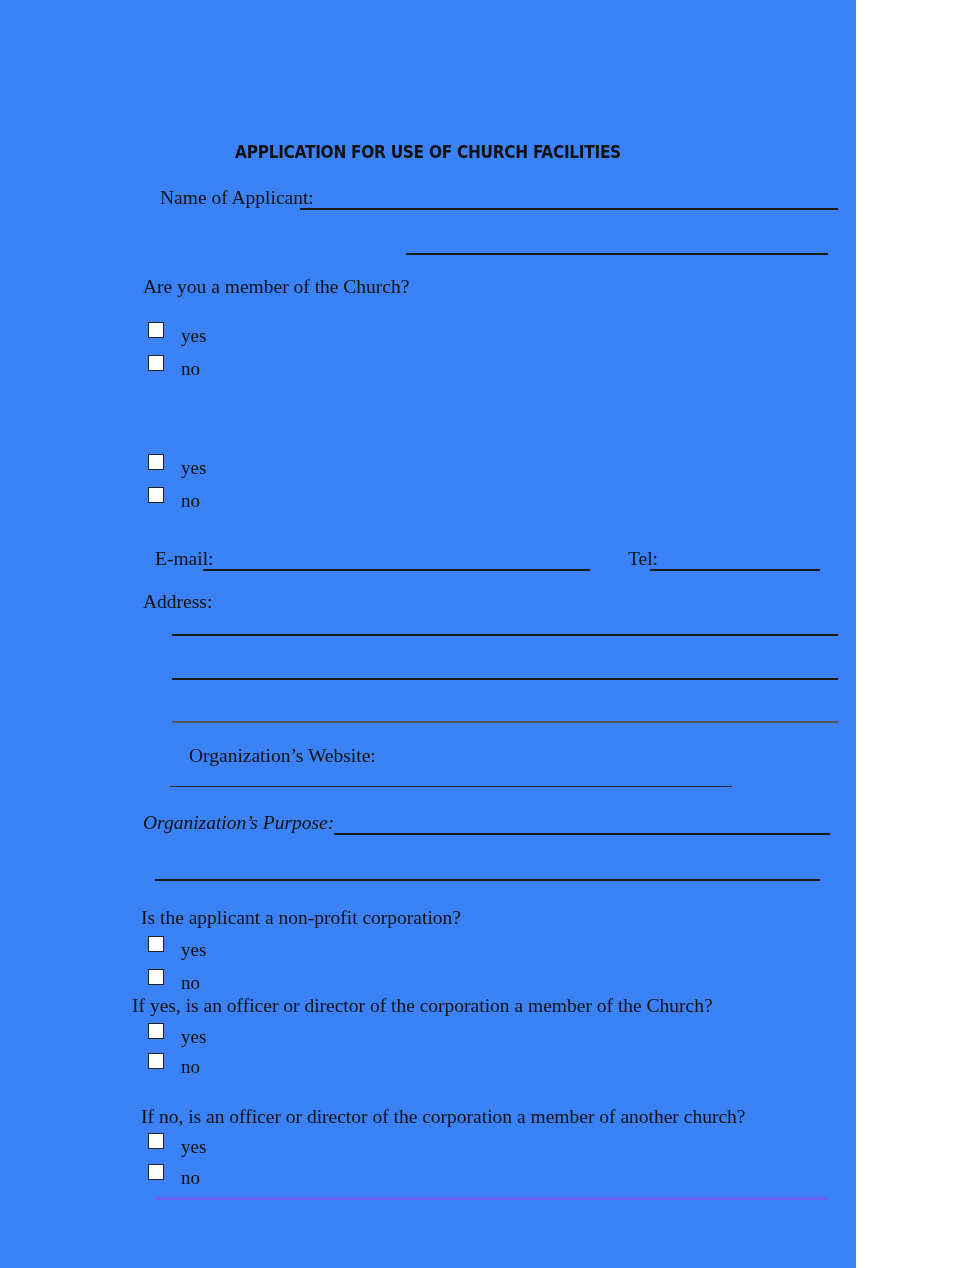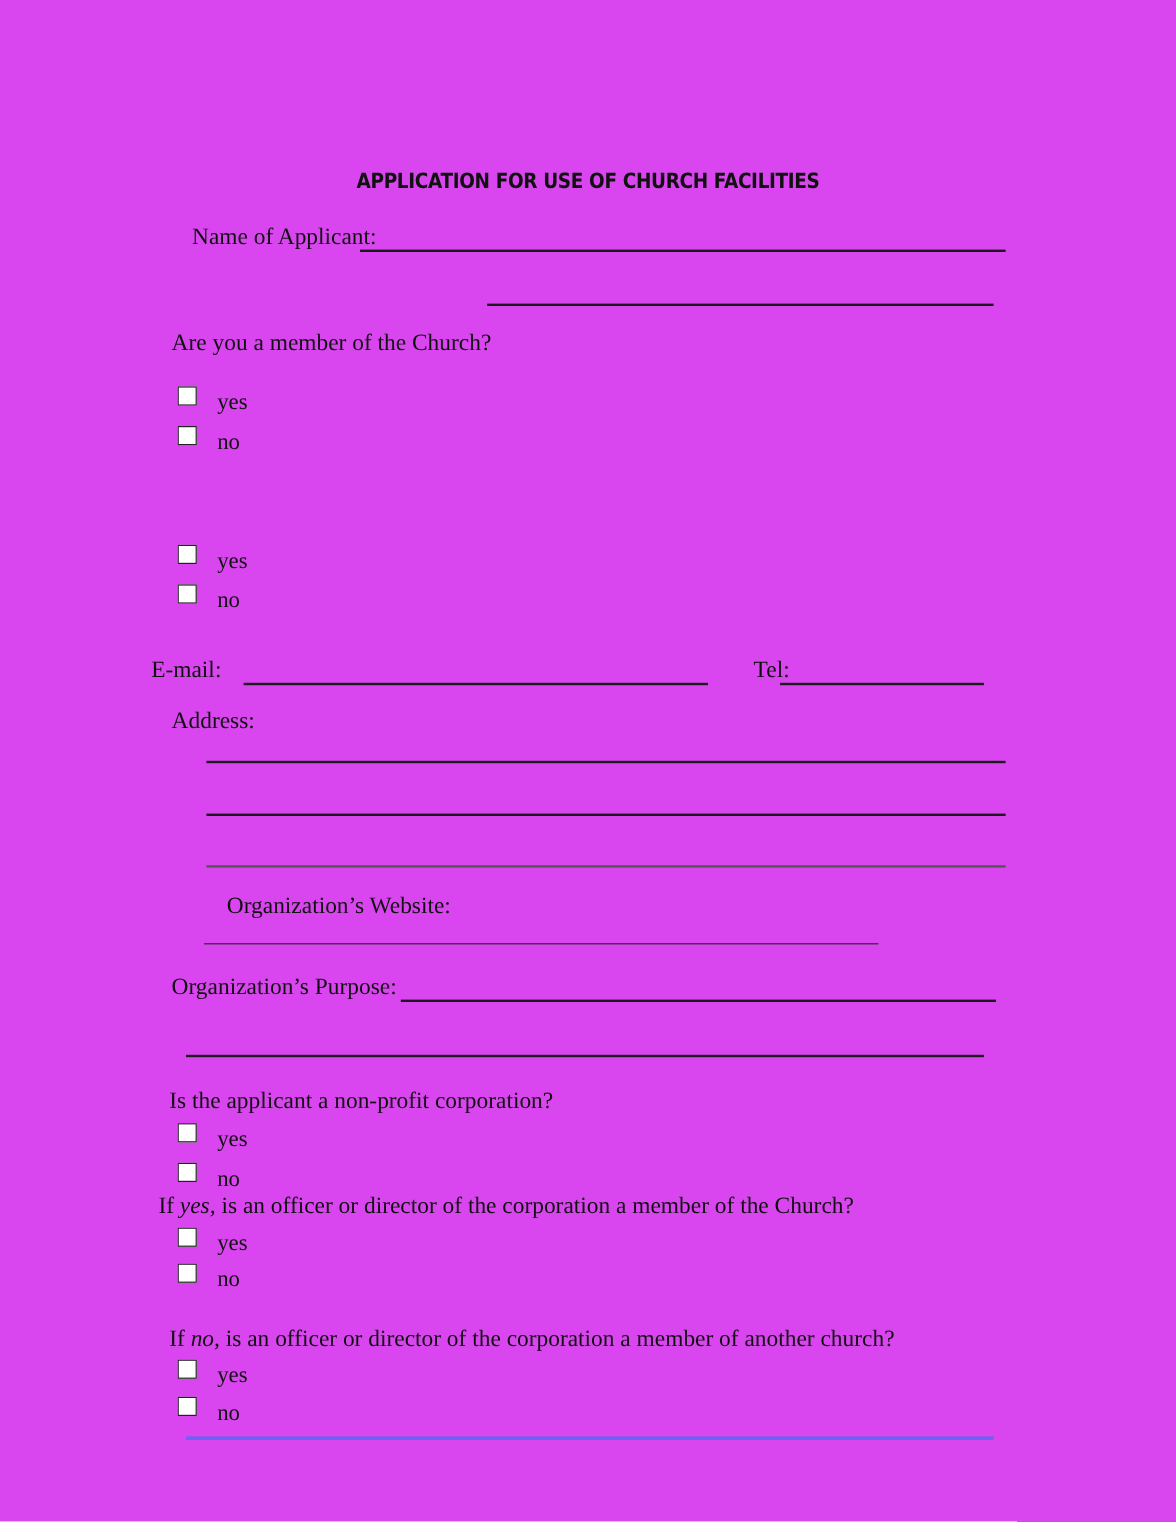--- a/index.html
+++ b/index.html
@@ -2,23 +2,23 @@
 <html><head>
 <meta charset="utf-8">
 <style>
   html, body {
     margin: 0;
     padding: 0;
     background: #ffffff;
   }
   .page {
     position: relative;
-    width: 980px;
+    width: 856px;
     height: 1268px;
-    background: #d946ef;
+    background: #3b82f6;
     overflow: hidden;
     font-family: "Liberation Serif", "DejaVu Serif", serif;
     color: #0d0d0d;
   }
 
   
   .doc-title {
     position: absolute;
     left: 0;
     right: 0;
@@ -33,21 +33,21 @@
   }
 
   
   .txt {
     position: absolute;
     font-size: 19.5px;
     line-height: 1;
     white-space: nowrap;
     color: #111111;
   }
-  .txt .it { font-style: italic; }
+  .txt .it { }
 
   
   .rule {
     position: absolute;
     height: 0;
     border-top: 2.2px solid #1a1a1a;
   }
   .rule.thin { border-top-width: 1.8px; border-top-color: #2a2a2a; }
   .rule.grey { border-top-width: 2px; border-top-color: #555555; }
 
@@ -94,36 +94,36 @@
   <div class="cb" style="left:148px; top:355px;"></div>
   <div class="cb-label" style="left:181px; top:359px;">no</div>
 
 
   <div class="cb" style="left:148px; top:454px;"></div>
   <div class="cb-label" style="left:181px; top:458px;">yes</div>
 
   <div class="cb" style="left:148px; top:487px;"></div>
   <div class="cb-label" style="left:181px; top:491px;">no</div>
 
-  <div class="txt" style="left:126px; top:549px;">E-mail:</div>
+  <div class="txt" style="left:155px; top:549px;">E-mail:</div>
   <div class="rule" style="left:203px; top:569px; width:387px;"></div>
 
   <div class="txt" style="left:598px; top:549px;margin-left:30px;">Tel:</div>
   <div class="rule" style="left:650px; top:569px; width:170px;"></div>
 
   <div class="txt" style="left:143px; top:592px;">Address:</div>
 
   <div class="rule" style="left:172px; top:634px; width:666px;"></div>
   <div class="rule" style="left:172px; top:678px; width:666px;"></div>
   <div class="rule grey" style="left:172px; top:721px; width:666px;"></div>
 
   <div class="txt" style="left:143px; top:746px;margin-left:46px;">Organization’s Website:</div>
   <div class="rule thin" style="left:170px; top:786px; width:562px;"></div>
 
-  <div class="txt" style="left:143px; top:813px;">Organization’s Purpose:</div>
+  <div class="txt" style="left:143px; top:813px;font-style:italic;">Organization’s Purpose:</div>
   <div class="rule" style="left:334px; top:833px; width:496px;"></div>
   <div class="rule" style="left:155px; top:879px; width:665px;"></div>
 
   <div class="txt" style="left:141px; top:908px;">Is the applicant a non-profit corporation?</div>
 
   <div class="cb" style="left:148px; top:936px;"></div>
   <div class="cb-label" style="left:181px; top:940px;">yes</div>
 
   <div class="cb" style="left:148px; top:969px;"></div>
   <div class="cb-label" style="left:181px; top:973px;">no</div>

